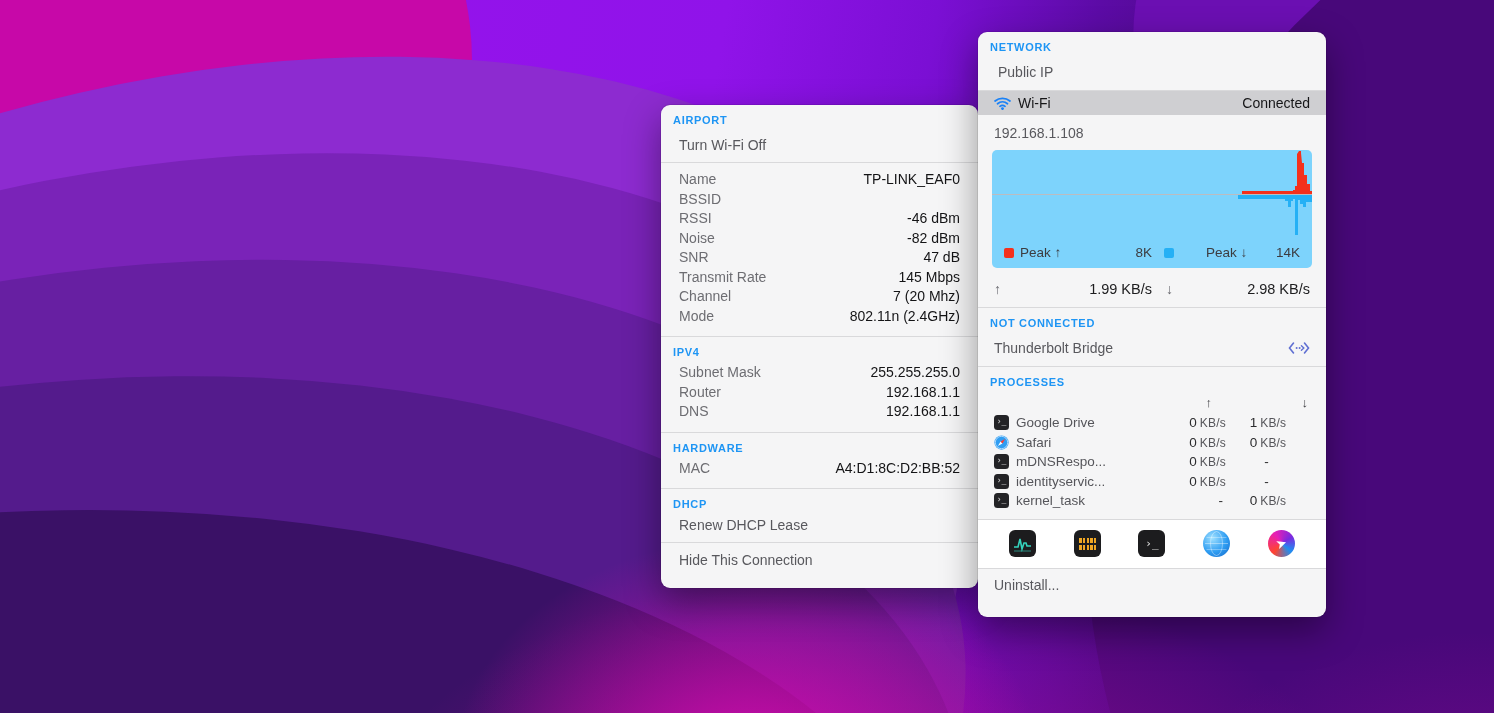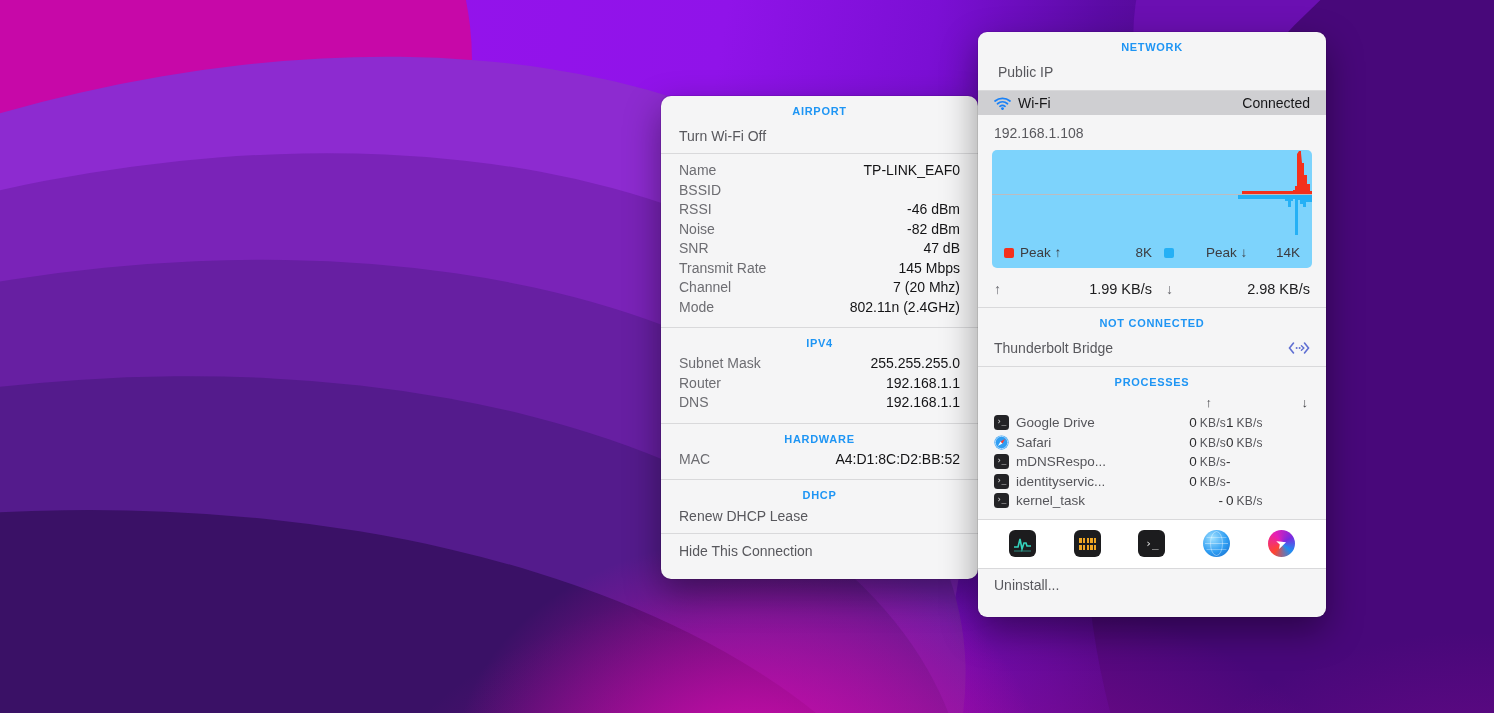--- a/index.html
+++ b/index.html
@@ -21,25 +21,25 @@
   .glow-magenta { position:absolute; inset:0;
     background:
       radial-gradient(420px 330px at 50% 108%, rgba(214,12,175,.95), rgba(214,12,175,0) 70%),
       radial-gradient(720px 420px at 58% 122%, rgba(187,10,158,.75), rgba(187,10,158,0) 72%),
       radial-gradient(420px 260px at 99% 116%, rgba(141,10,150,.55), rgba(141,10,150,0) 75%); }
 
   
   .panel { position:absolute; background:#f5f5f6; border-radius:9px;
     box-shadow:0 14px 36px rgba(0,0,0,.4), 0 0 0 1px rgba(0,0,0,.08);
     color:#1d1d1f; overflow:hidden; }
-  .panel-left  { left:661px; top:96px; width:317px; height:483px;border-radius:10px; }
+  .panel-left  { left:661px; top:105px; width:317px; height:483px; }
   .panel-right { left:978px; top:32px;  width:348px; height:585px; }
 
-  .sec-header { text-align:center; color:#1e95f4; font-size:11px; font-weight:bold;
-    letter-spacing:.7px; padding:9px 0 5px; }
+  .sec-header { color:#1e95f4; font-size:11px; font-weight:bold;
+    letter-spacing:.7px; padding:9px 12px 5px; }
   .divider { height:1px; background:#d9d9db; }
   .menu-row { font-size:14px; color:#58585d; padding:6px 18px 9px; }
 
   .kv-section { padding:7px 18px 10px; }
   .kv-row { display:flex; justify-content:space-between; font-size:14px; line-height:19.5px; }
   .kv-row .k { color:#6d6d72; }
   .kv-row .v { color:#141416; }
 
   
   .pr-pad { padding:6px 20px 10px; font-size:14px; color:#58585d; }
@@ -67,21 +67,21 @@
   .tb-row { display:flex; align-items:center; font-size:14px; color:#58585d; padding:6px 16px 10px; }
   .tb-row .tb-icon { margin-left:auto; }
 
   .proc-section { padding:0 16px 8px; }
   .proc-cols { display:flex; font-size:13px; color:#3c3c40; padding:2px 0 3px; }
   .proc-cols .c1 { flex:1; } .proc-cols .c2 { width:78px; text-align:right; padding-right:14px; }
   .proc-cols .c3 { width:84px; text-align:right; padding-right:2px; }
   .proc-row { display:flex; align-items:center; height:19.5px; font-size:13.5px; }
   .proc-row .pname { flex:1; color:#55555a; margin-left:7px; white-space:nowrap; overflow:hidden; }
   .proc-row .pv { width:78px; text-align:right; color:#2c2c2e; }
-  .proc-row .pv2 { width:84px; text-align:left; color:#2c2c2e; }
+  .proc-row .pv2 { width:84px; text-align:center; color:#2c2c2e; }
   .unit { font-size:12px; color:#55555a; margin-left:3px; letter-spacing:.2px; }
   .mini-icon { width:15px; height:15px; border-radius:3.5px; background:#232326; color:#e8e8e8;
     font-size:8px; line-height:14px; text-align:center; flex:0 0 15px; font-family:"DejaVu Sans Mono",monospace; }
 
   .dock-row { background:#ffffff; display:flex; justify-content:space-around; align-items:center; height:48px; padding:0 12px; }
   .dock-icon { width:27px; height:27px; border-radius:6px; background:#1c1c1e; position:relative;
     display:flex; align-items:center; justify-content:center; }
   .dock-icon.round { border-radius:50%; }
   .dock-icon.globe { background:radial-gradient(circle at 35% 30%, #9fe0ff, #2f9df2 55%, #1366c8); }
   .dock-icon.gauge { background:conic-gradient(from 220deg, #ff4430, #e71fb5 30%, #7a2be0 55%, #1f8ef0 75%, #ff4430); }

